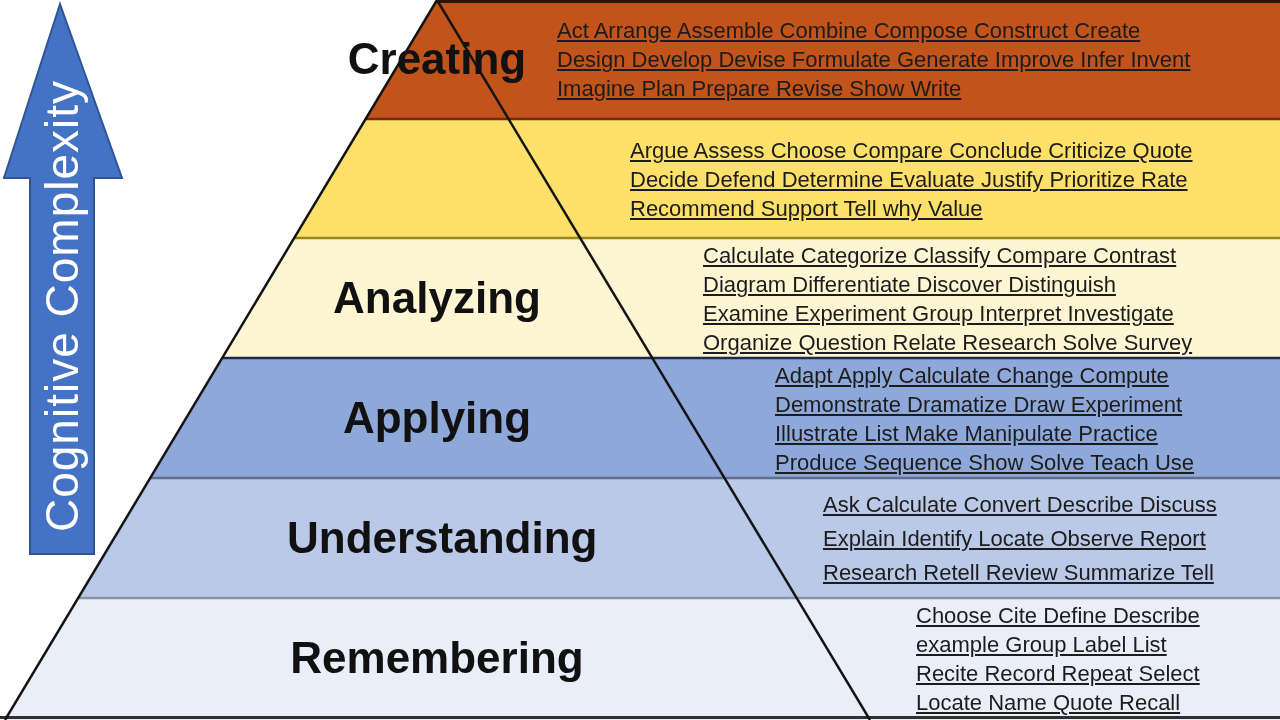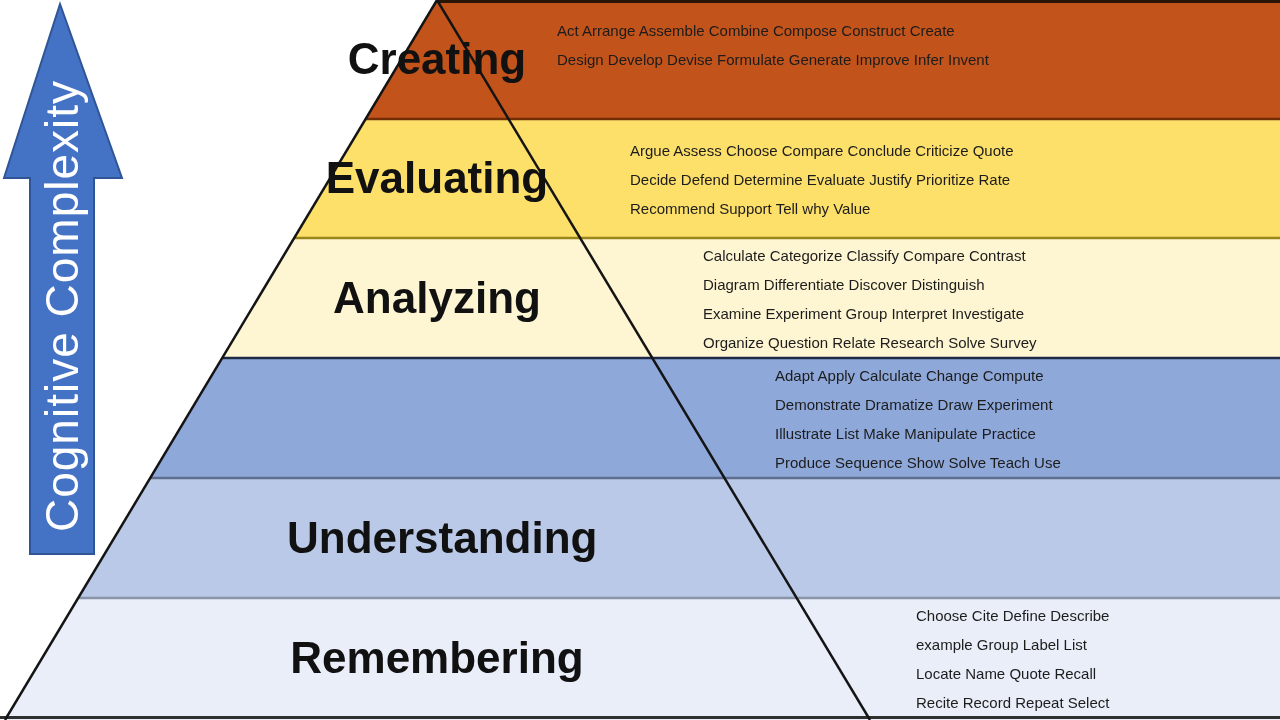--- a/index.html
+++ b/index.html
@@ -9,22 +9,22 @@
     font-family:"Liberation Sans",sans-serif;
   }
   .stage svg{position:absolute;left:0;top:0;}
   .band-label{
     position:absolute;left:287px;width:300px;text-align:center;
     font-size:44px;font-weight:bold;line-height:44px;
     color:var(--label_text,#111);white-space:nowrap;
   }
   .bl0{top:37px}.bl1{top:156px}.bl2{top:276px}.bl3{top:396px}.bl4{top:516px}.bl5{top:636px}
   .verbs{
-    position:absolute;font-size:15px;line-height:29px;
-    color:var(--verb_text,#1c1c1c);white-space:nowrap;
+    position:absolute;font-size:22px;line-height:29px;
+    color:var(--verb_text,#1c1c1c);white-space:nowrap;text-decoration:underline;
   }
   .v0{left:557px;top:16px}
   .v1{left:630px;top:136px}
   .v2{left:703px;top:241px}
   .v3{left:775px;top:361px}
   .v4{left:823px;top:488px;line-height:34px}
   .v5{left:916px;top:601px}
   .arrow-label{
     position:absolute;left:-198px;top:280px;width:520px;height:52px;
     transform:rotate(-90deg);text-align:center;
@@ -57,46 +57,52 @@
 
     <line x1="437" y1="0" x2="5" y2="720" stroke-width="2.5" stroke="#141414"></line>
     <line x1="437" y1="0" x2="870" y2="720" stroke-width="2.5" stroke="#141414"></line>
 
     <polygon points="60,4 122,178 94,178 94,554 30,554 30,178 4,178" stroke-width="2" fill="#4472C4" stroke="#2F5597"></polygon>
   </svg>
 
   <div class="arrow-label">Cognitive Complexity</div>
 
   <div class="band-label bl0">Creating</div>
-  <div class="band-label bl1">Evaluating</div>
   <div class="band-label bl2">Analyzing</div>
+  <div class="band-label bl3">Applying</div>
   <div class="band-label bl4">Understanding</div>
   <div class="band-label bl5">Remembering</div>
 
   <div class="verbs v0">
     <div>Act Arrange Assemble Combine Compose Construct Create</div>
     <div>Design Develop Devise Formulate Generate Improve Infer Invent</div>
+    <div>Imagine Plan Prepare Revise Show Write</div>
   </div>
   <div class="verbs v1">
     <div>Argue Assess Choose Compare Conclude Criticize Quote</div>
     <div>Decide Defend Determine Evaluate Justify Prioritize Rate</div>
     <div>Recommend Support Tell why Value</div>
   </div>
   <div class="verbs v2">
     <div>Calculate Categorize Classify Compare Contrast</div>
     <div>Diagram Differentiate Discover Distinguish</div>
     <div>Examine Experiment Group Interpret Investigate</div>
     <div>Organize Question Relate Research Solve Survey</div>
   </div>
   <div class="verbs v3">
     <div>Adapt Apply Calculate Change Compute</div>
     <div>Demonstrate Dramatize Draw Experiment</div>
     <div>Illustrate List Make Manipulate Practice</div>
     <div>Produce Sequence Show Solve Teach Use</div>
   </div>
+  <div class="verbs v4">
+    <div>Ask Calculate Convert Describe Discuss</div>
+    <div>Explain Identify Locate Observe Report</div>
+    <div>Research Retell Review Summarize Tell</div>
+  </div>
   <div class="verbs v5">
     <div>Choose Cite Define Describe</div>
     <div>example Group Label List</div>
+    <div>Recite Record Repeat Select</div>
     <div>Locate Name Quote Recall</div>
-    <div>Recite Record Repeat Select</div>
   </div>
 
 </div>
 
 </body></html>

